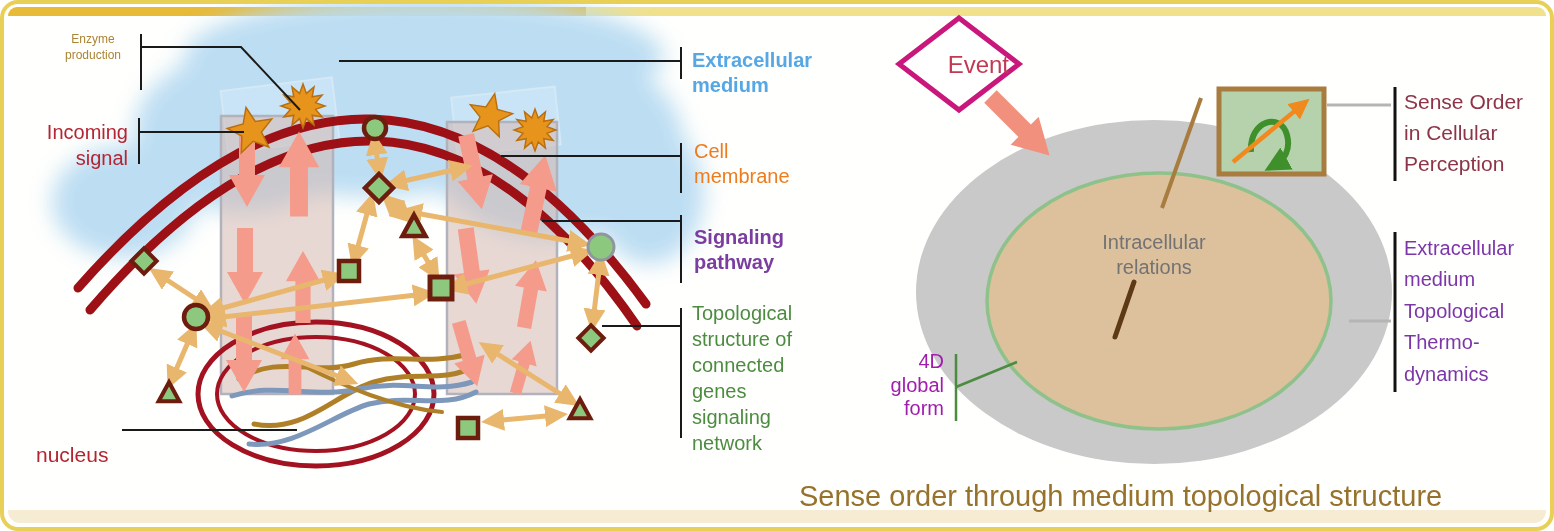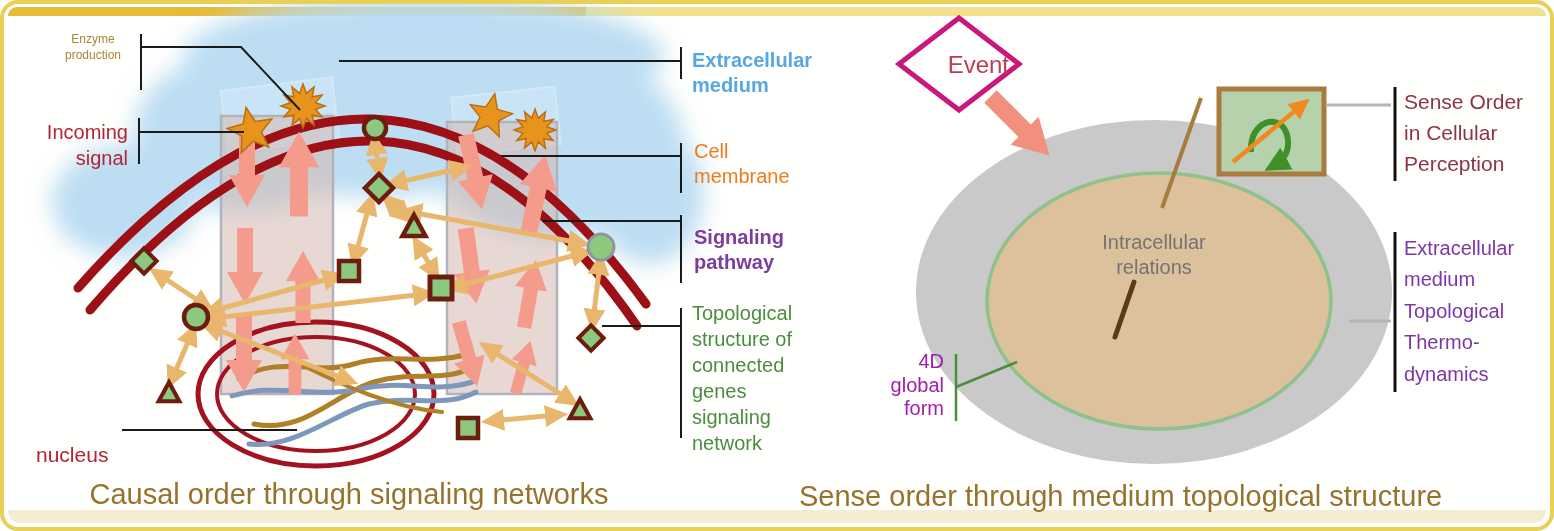--- a/index.html
+++ b/index.html
@@ -200,21 +200,20 @@
     <div class="lbl lbl-cellmembrane">Cell
 membrane</div>
     <div class="lbl lbl-signaling">Signaling
 pathway</div>
     <div class="lbl lbl-topological">Topological
 structure of
 connected
 genes
 signaling
 network</div>
-    <div class="lbl lbl-caption-left">Causal order through signaling networks</div>
 
     <div class="lbl lbl-event">Event</div>
     <div class="lbl lbl-intracellular">Intracellular
 relations</div>
     <div class="lbl lbl-4d">4D
 global
 form</div>
     <div class="lbl lbl-senseorder">Sense Order
 in Cellular
 Perception</div>

